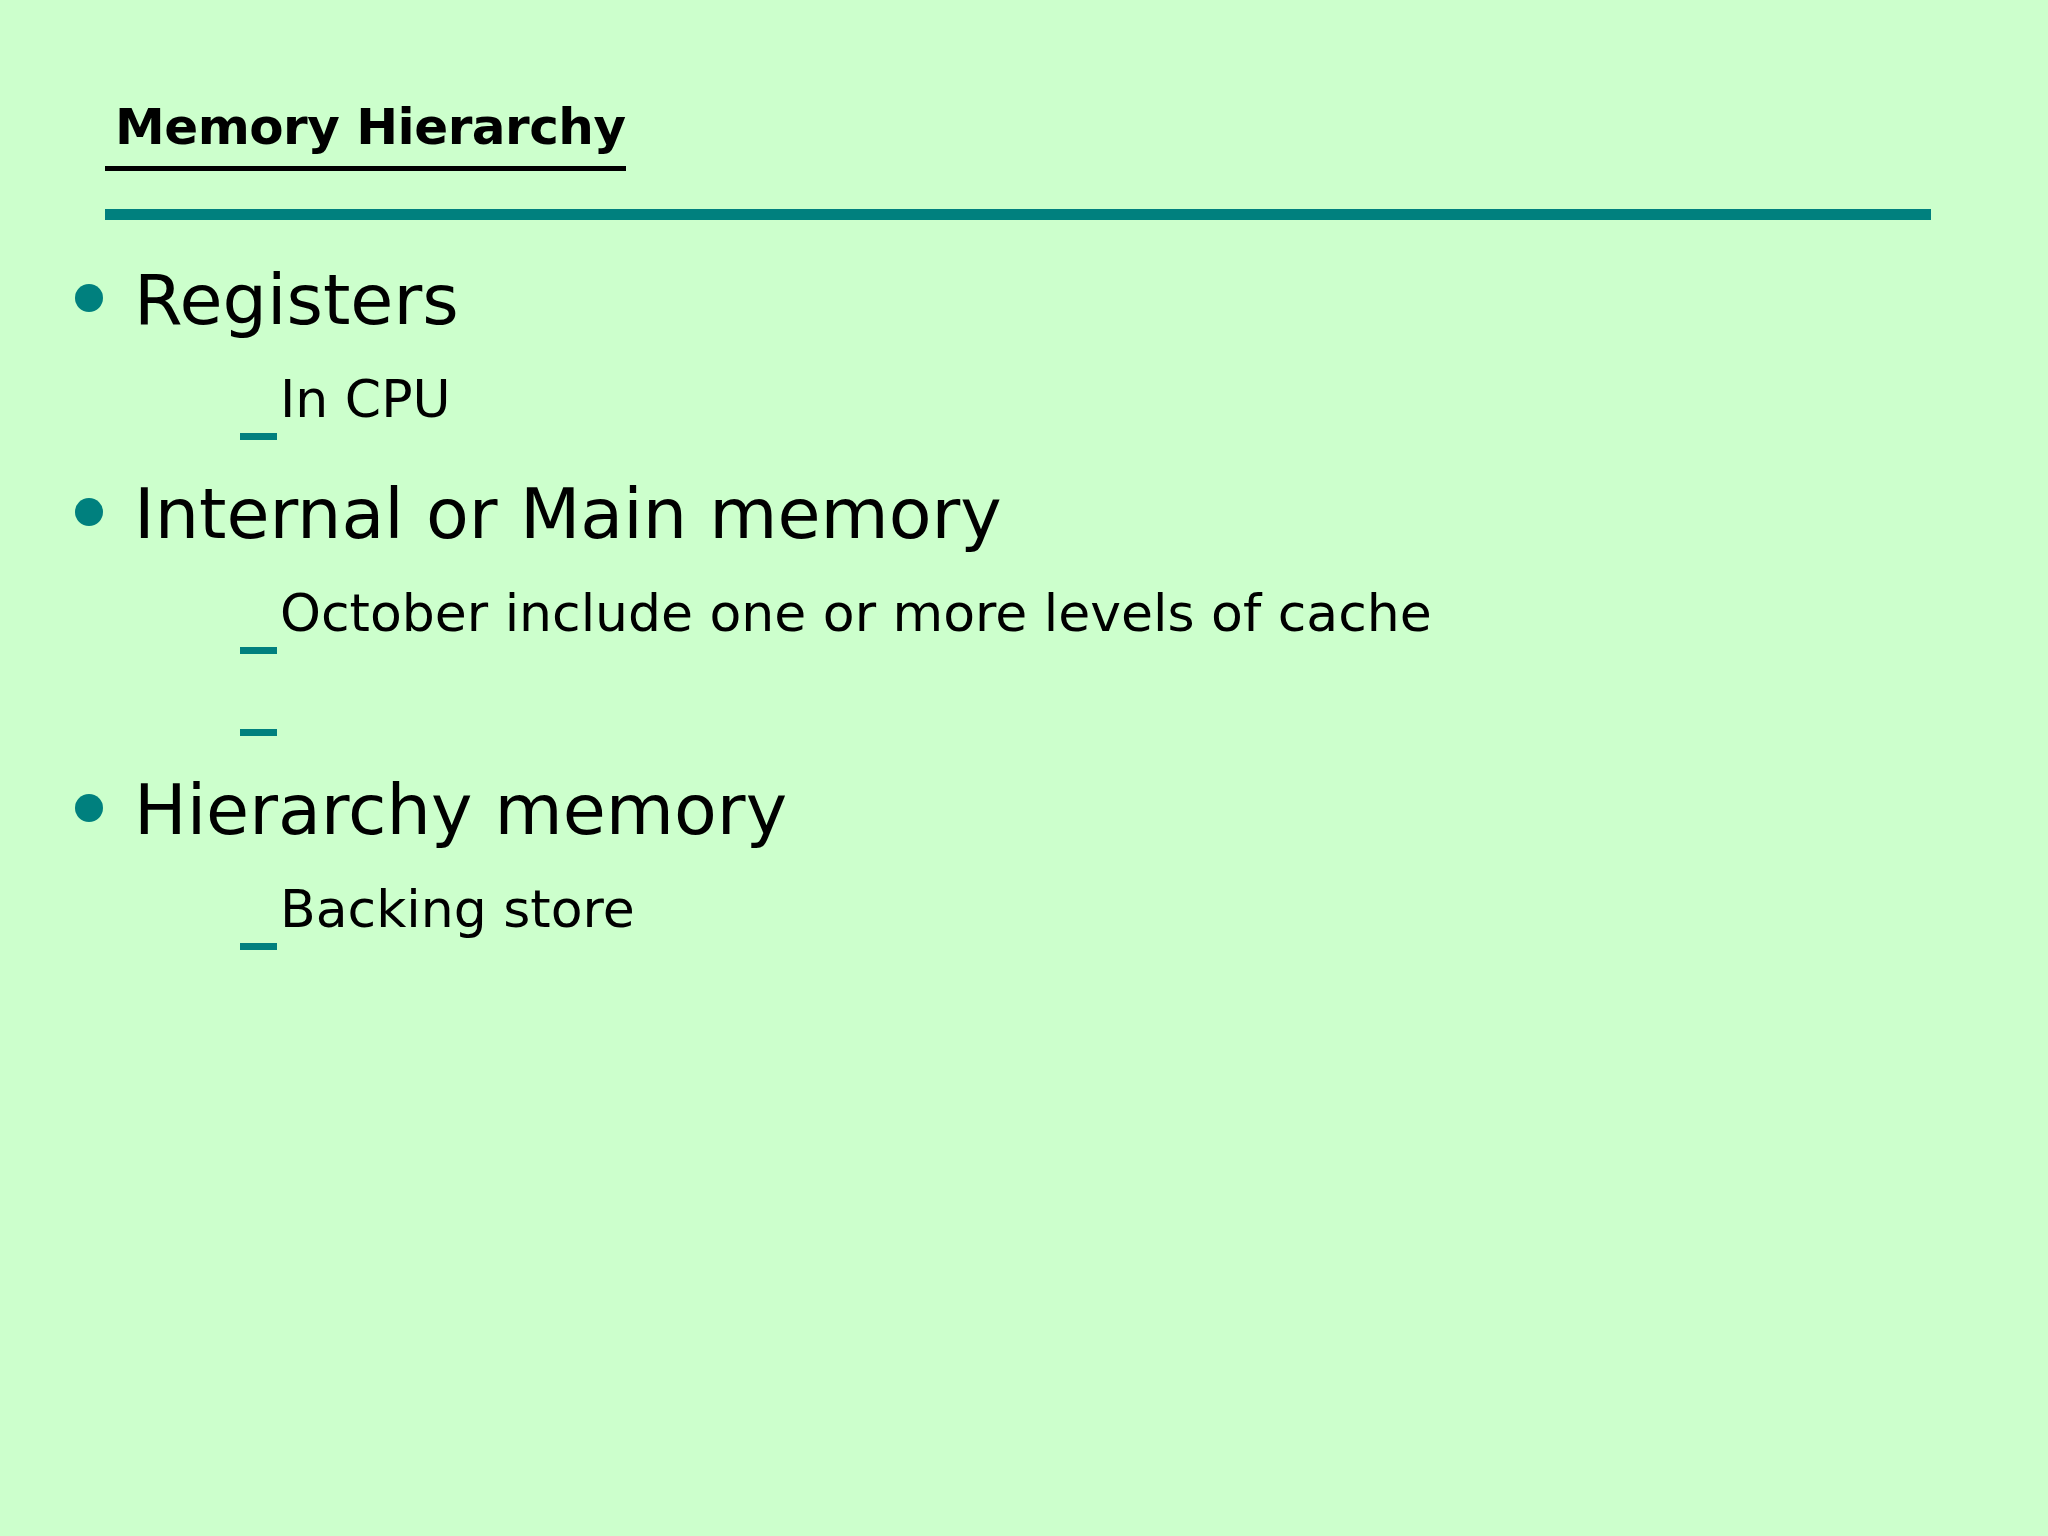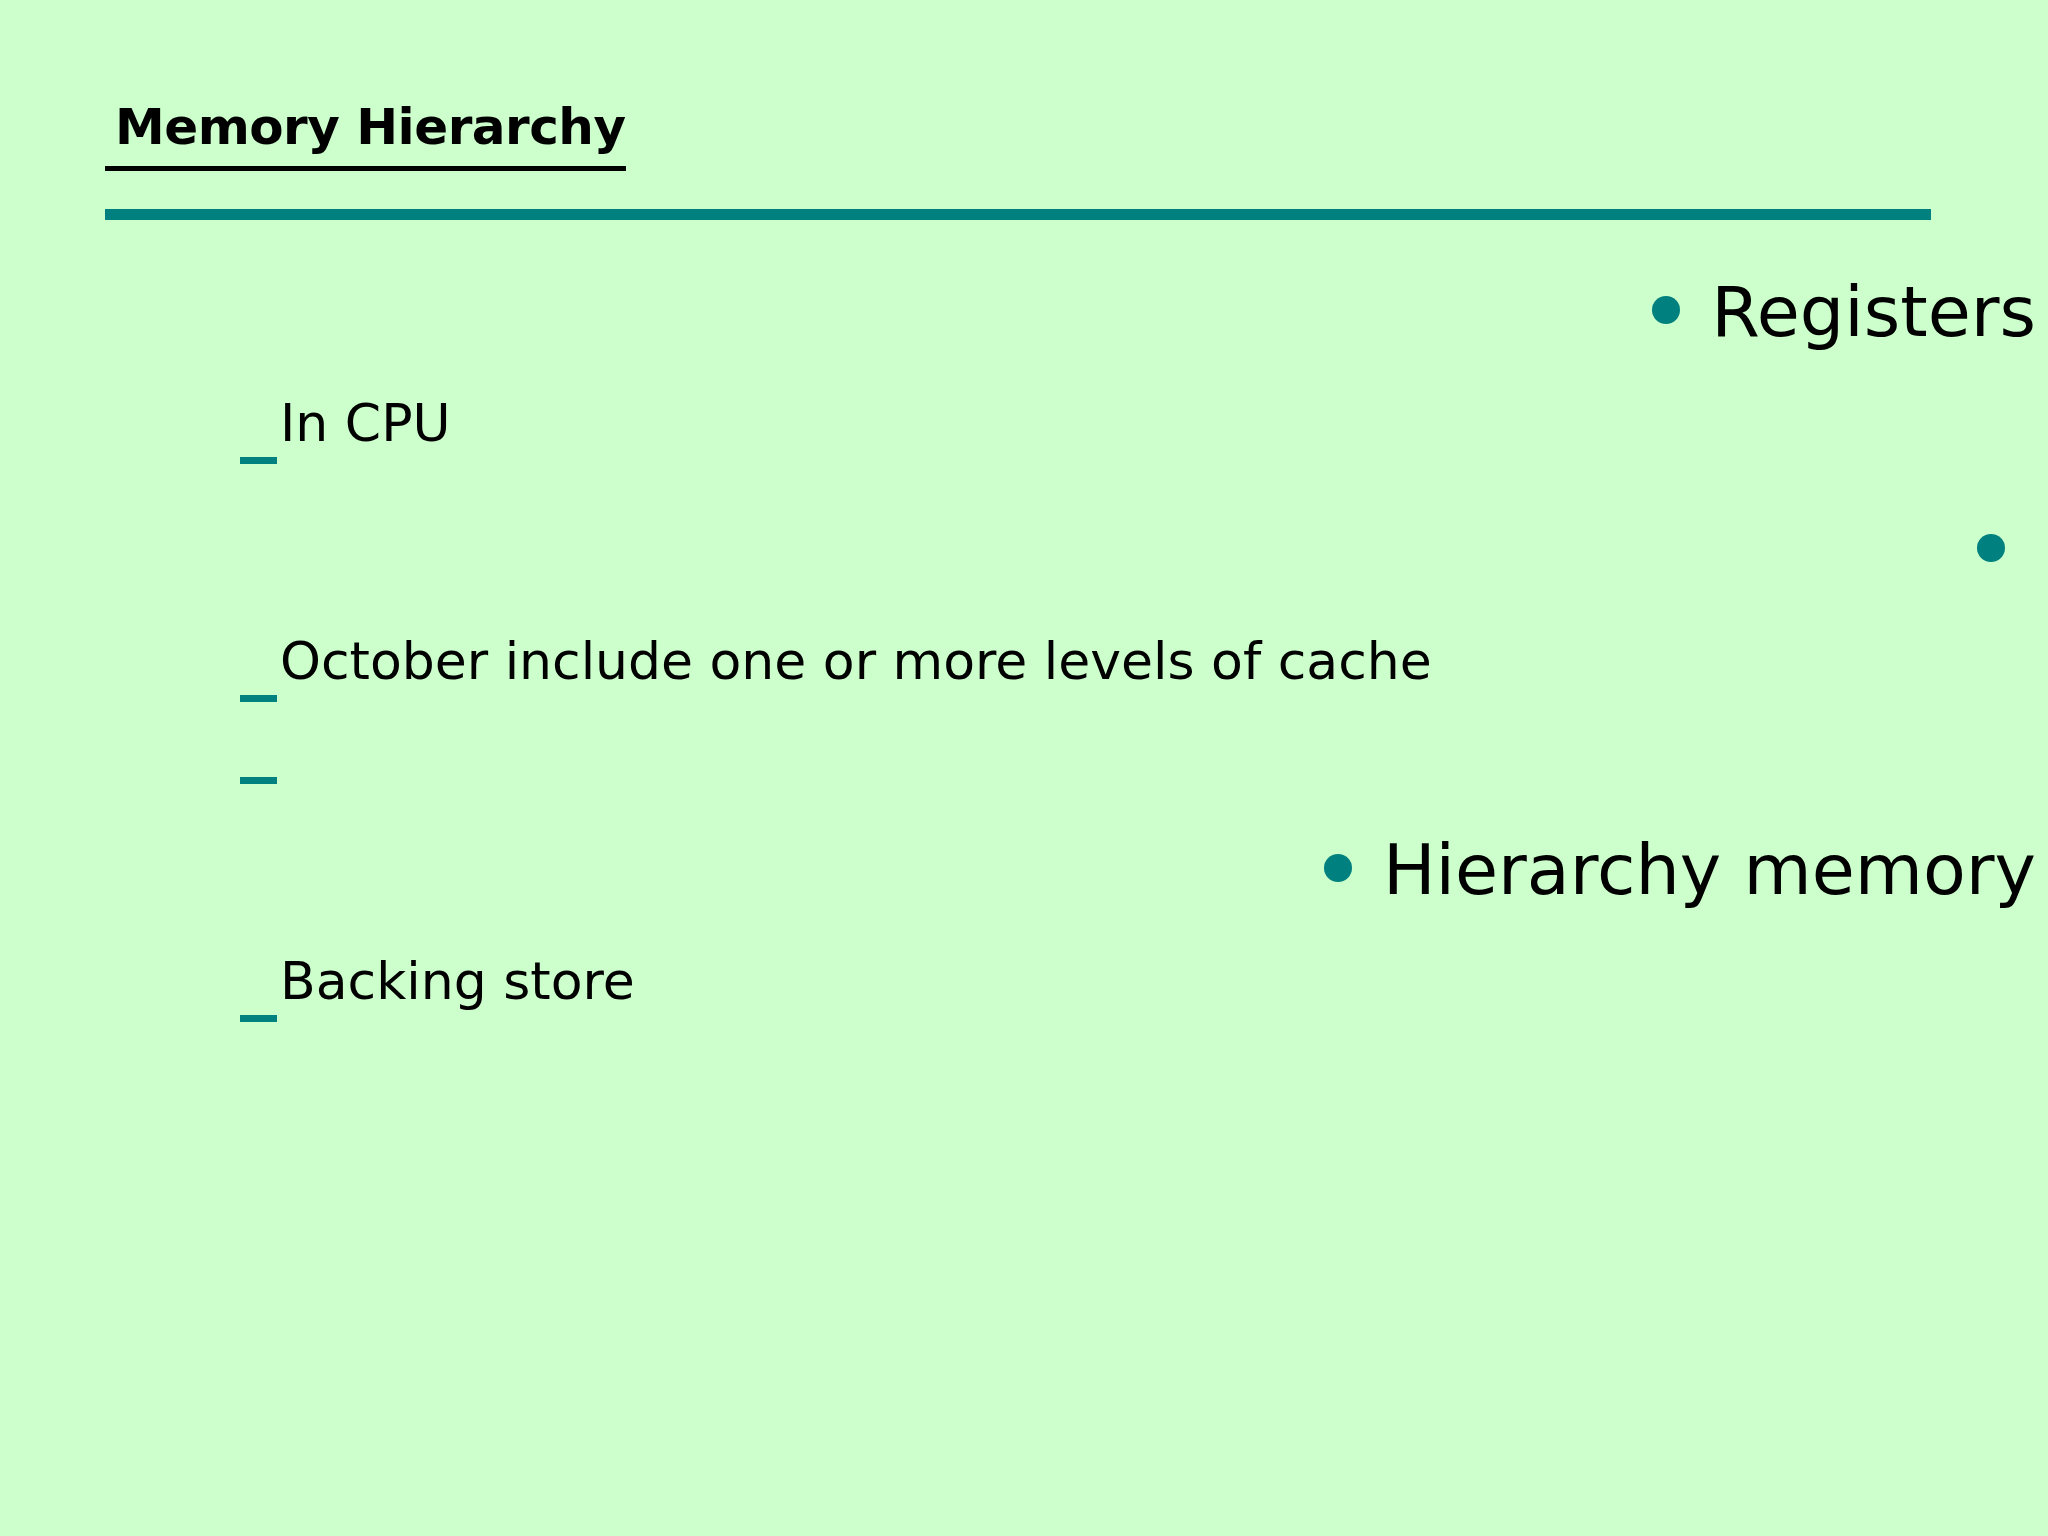--- a/index.html
+++ b/index.html
@@ -56,24 +56,23 @@
     position: absolute;
     left: 0;
     top: 252px;
     width: 2048px;
   }
 
   .l1-item {
     position: relative;
     display: flex;
     align-items: flex-start;
-    padding-left: 52px;
-    margin: 12px;
+    padding-left: 75px;
+    margin: 0;
     height: 96px;
-    justify-content: flex-end;
   }
   .l1-bullet {
     flex: 0 0 auto;
     width: 28px;
     height: 28px;
     border-radius: 50%;
     background: #00807e;
     margin-top: 32px;
     margin-right: 31px;
   }
@@ -130,20 +129,21 @@
     <div class="gap-small"></div>
     <div class="l2-item">
       <span class="l2-dash"></span>
       <span class="l2-text">In CPU</span>
     </div>
 
     <div class="gap-after-group"></div>
 
     <div class="l1-item">
       <span class="l1-bullet"></span>
+      <span class="l1-text">Internal or Main memory</span>
     </div>
     <div class="gap-small"></div>
     <div class="l2-item">
       <span class="l2-dash"></span>
       <span class="l2-text">October include one or more levels of cache</span>
     </div>
     <div class="l2-item">
       <span class="l2-dash"></span>
     </div>
 

